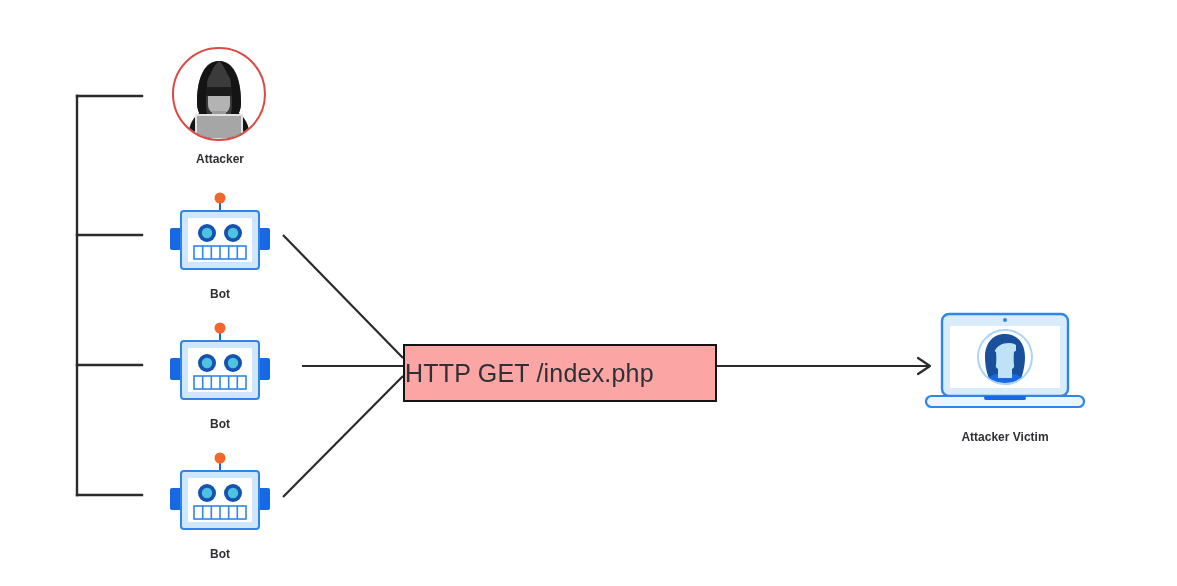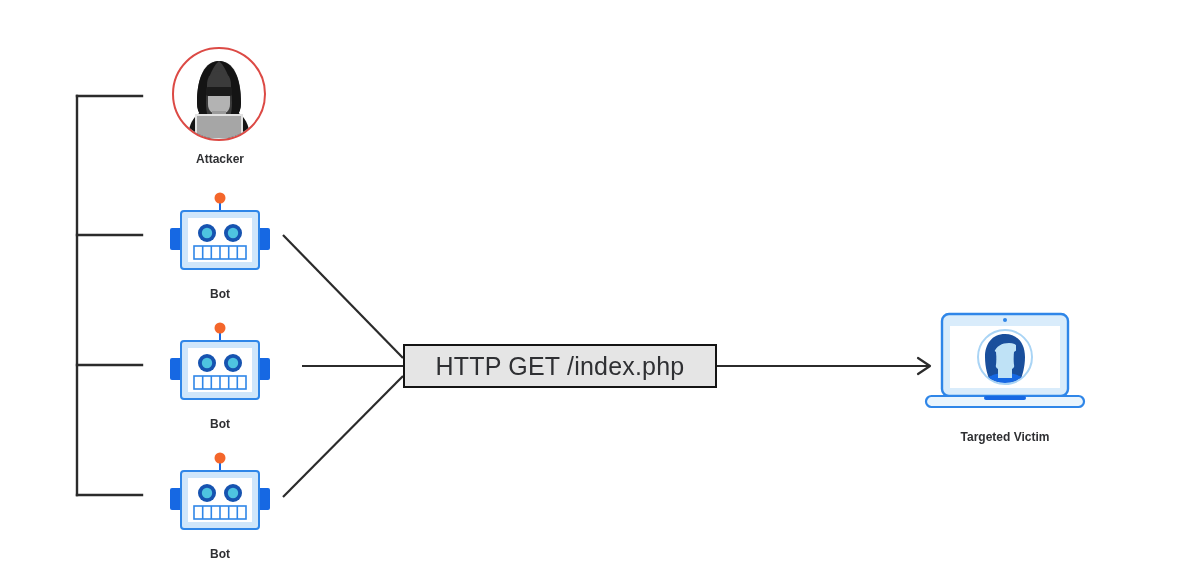--- a/index.html
+++ b/index.html
@@ -65,27 +65,26 @@
   #bot1 { left: 165px; top: 192px; }
   #bot2 { left: 165px; top: 322px; }
   #bot3 { left: 165px; top: 452px; }
 
   
   #http-box {
     position: absolute;
     left: 403px;
     top: 344px;
     width: 314px;
-    height: 44px;
+    height: 58px;
     border: 2px solid #141414;
     box-sizing: border-box;
-    background: #e5e5e5;
+    background: #fca5a5;
     display: flex;
     align-items: center;
-    justify-content: center;
   }
   #http-box .http-text {
     font-size: 25px;
     color: #2f3033;
     letter-spacing: 0.2px;
     white-space: nowrap;
     line-height: 1;
   }
 
   
@@ -266,16 +265,16 @@
                    C99,36 95,33 89,33 C82,33 76,36 74,43 Z" fill="#1a4f9c"></path>
 
           <path d="M70,38 C68,48 69,58 71,66 C76,62 77,52 76,42 Z" fill="#1a4f9c"></path>
           <path d="M100,38 C102,48 101,58 99,66 C94,62 93,52 94,42 Z" fill="#1a4f9c"></path>
         </g>
 
         <rect x="6" y="86" width="158" height="11" rx="5.5" fill="#eaf5fd" stroke="#2f86e8" stroke-width="2.2"></rect>
         <rect x="64" y="86" width="42" height="4" rx="2" fill="#1668e3"></rect>
       </svg>
     </div>
-    <div class="node-label label-bold">Targeted Victim</div>
+    <div class="node-label label-bold">Attacker Victim</div>
   </div>
 
 </div>
 
 </body></html>

